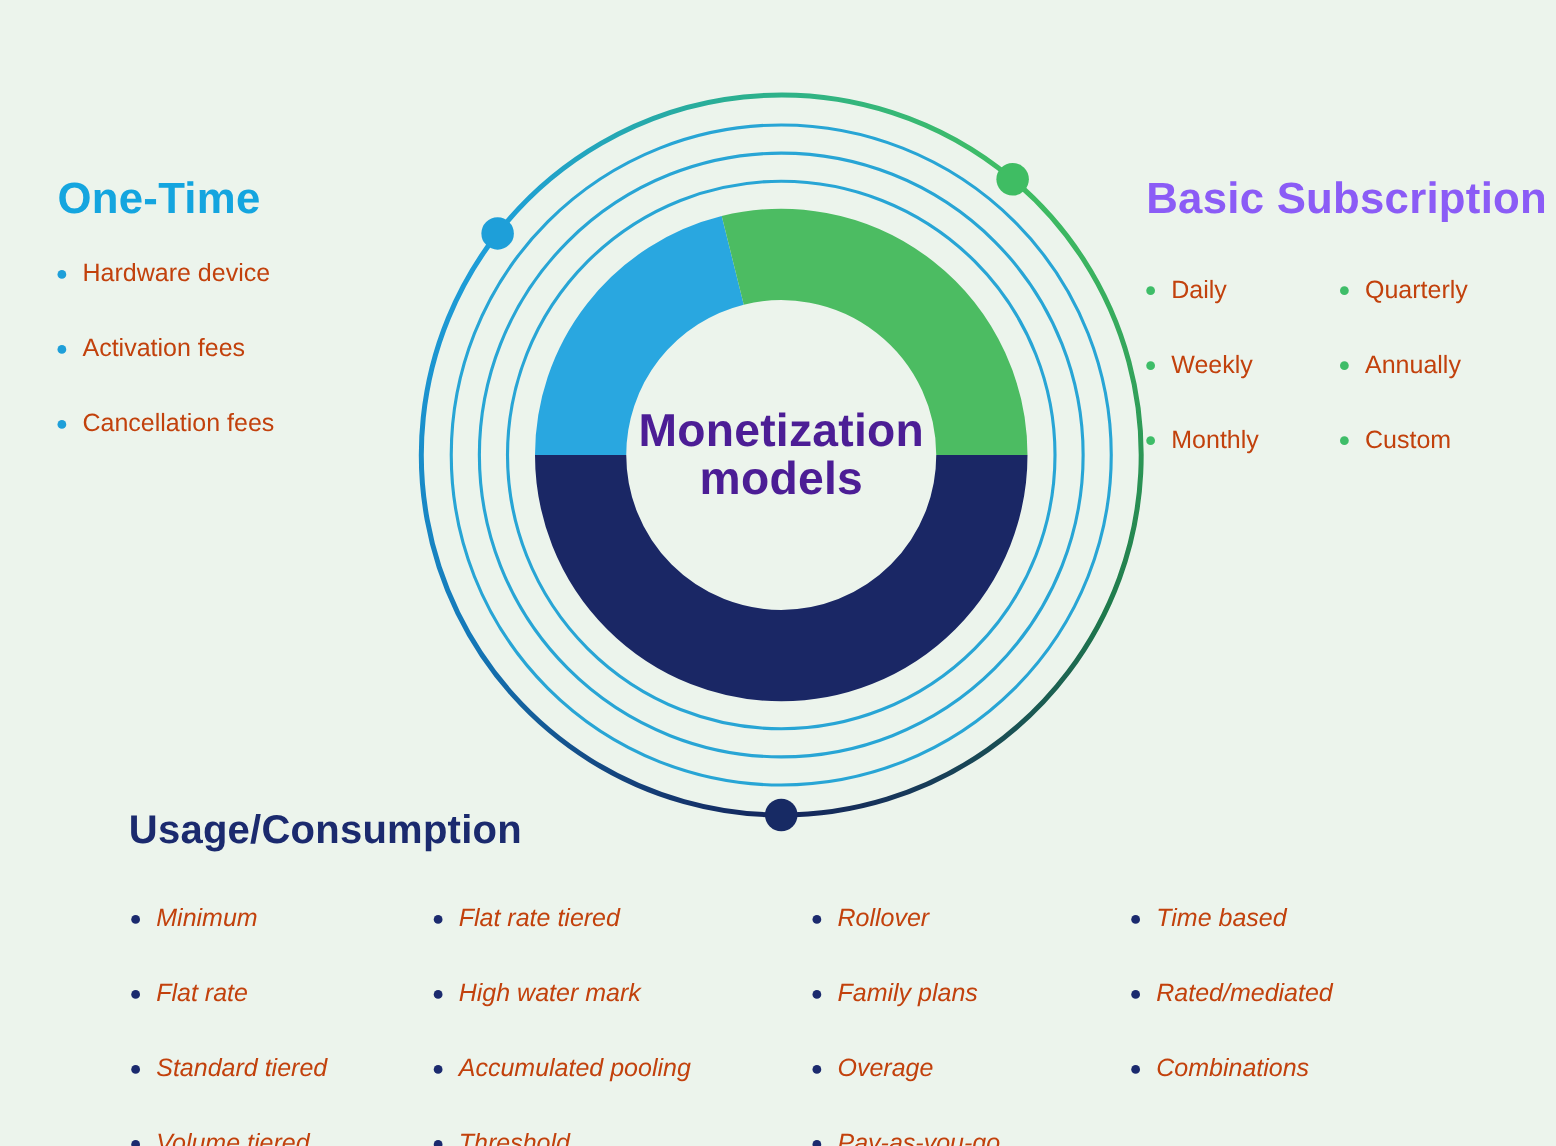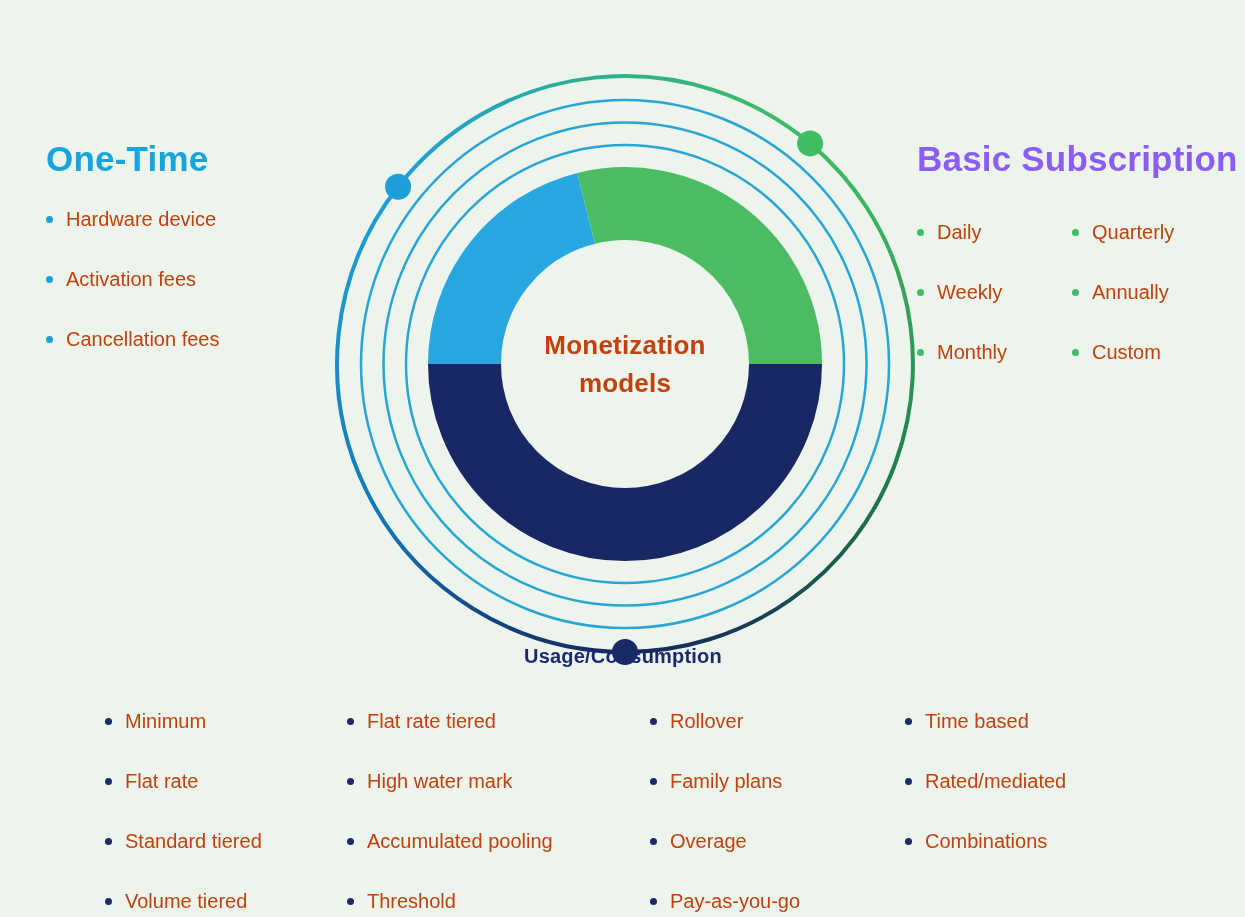--- a/index.html
+++ b/index.html
@@ -12,51 +12,51 @@
     color: #1B2A6E;
     overflow: hidden;
   }
   .stage { position: absolute; inset: 0; }
 
   
   .rings-svg { position: absolute; left: 305px; top: 44px; width: 640px; height: 640px; }
 
   .center-label {
     position: absolute; left: 475px; top: 326px; width: 300px;
-    text-align: center; font-weight: bold; font-size: 26px; line-height: 38px;
-    color: #c2410c; letter-spacing: 0.2px;
+    text-align: center; font-weight: bold; font-size: 37px; line-height: 38px;
+    color: #4c1d95; letter-spacing: 0.2px;
   }
 
   
   .section { position: absolute; }
   .section h2 { font-size: 35px; font-weight: bold; letter-spacing: 0.2px; margin: 0 0 13px 0; }
   .sec-one-time   { left: 46px;  top: 139px; }
   .sec-basic      { left: 917px; top: 139px; }
   .sec-usage      { left: 103px; top: 645px; width: 1040px; }
   .sec-one-time h2 { color: #14A5DF; }
   .sec-basic h2    { color: #8b5cf6; }
-  .sec-usage h2    { color: #1B2A6E; font-size: 20px; text-align: center; }
+  .sec-usage h2    { color: #1B2A6E; font-size: 32px; }
 
   ul.items { list-style: none; }
   ul.items li {
     display: flex; align-items: center;
     height: 40px; font-size: 20px; color: #c2410c; white-space: nowrap; margin-top: 20px;
   }
   .bullet {
     display: inline-block; width: 7px; height: 7px; border-radius: 50%;
     margin-right: 13px; flex: 0 0 auto;
   }
   .bullet-blue  { background: #1E9FD9; }
   .bullet-green { background: #3EBD68; }
   .bullet-navy  { background: #1B2A6E; }
 
   .cols { display: flex; }
   .sec-basic .col-1 { width: 155px; text-align: center; }
 
-  .usage-cols { position: relative; height: 170px; }
+  .usage-cols { position: relative; height: 170px; font-style: italic; }
   .usage-col { position: absolute; top: 0; }
   .usage-col.c1 { left: 2px; }
   .usage-col.c2 { left: 244px; }
   .usage-col.c3 { left: 547px; }
   .usage-col.c4 { left: 802px; }
 </style>
 </head>
 <body>
 
 <div class="stage">

